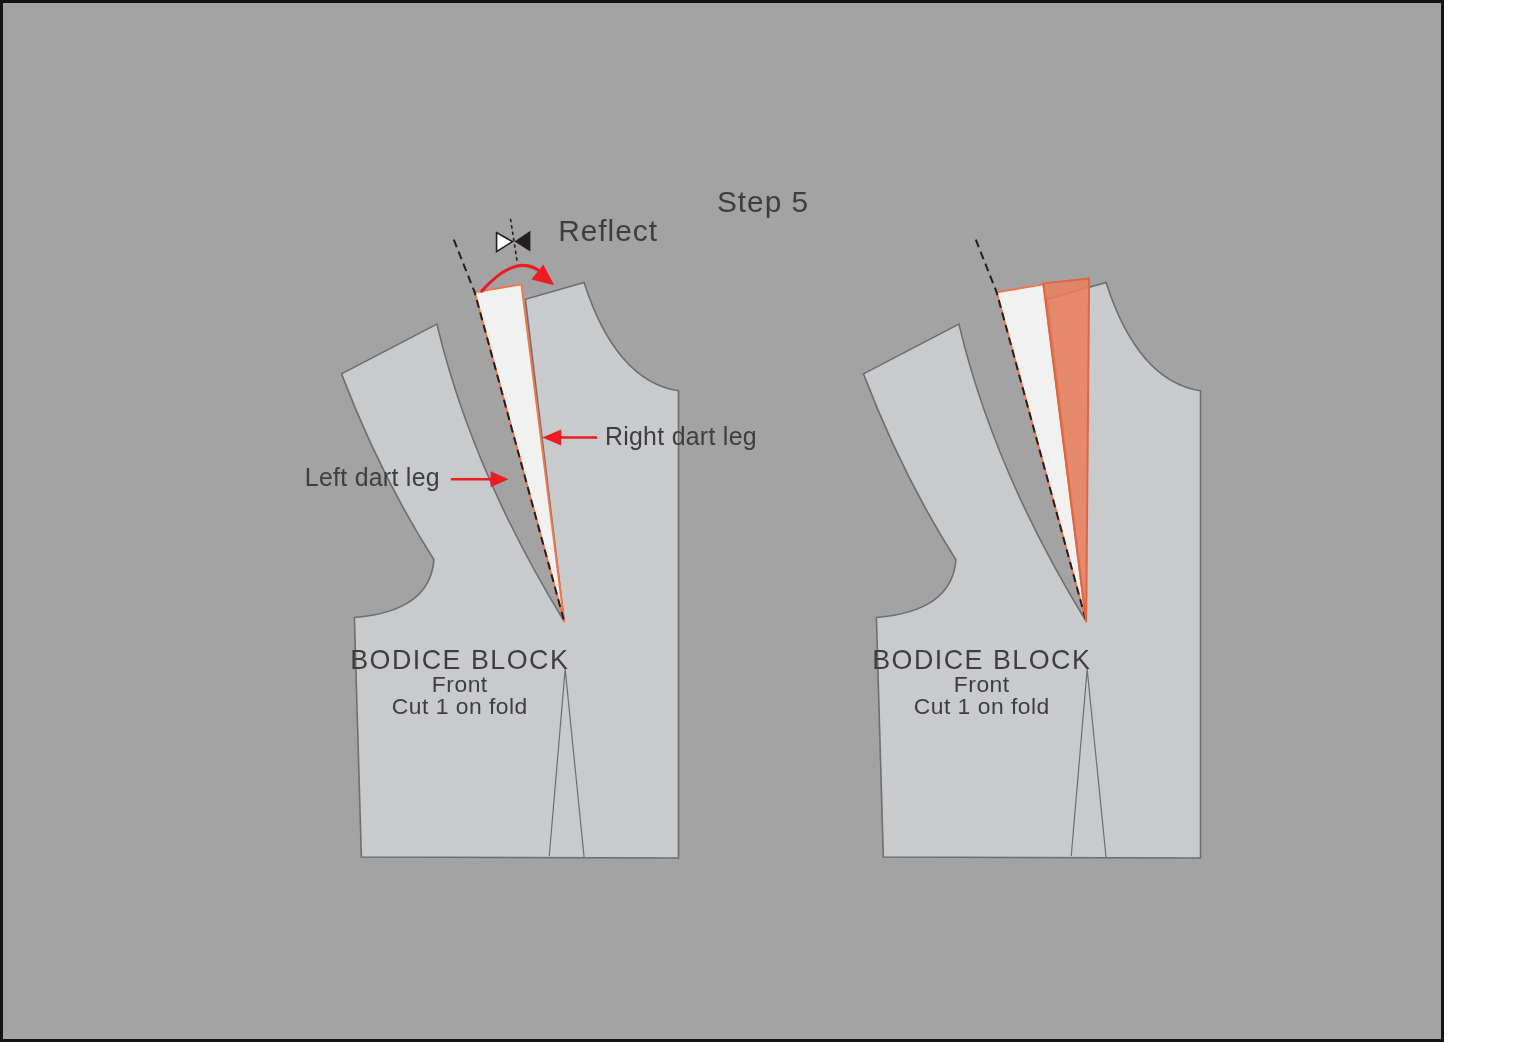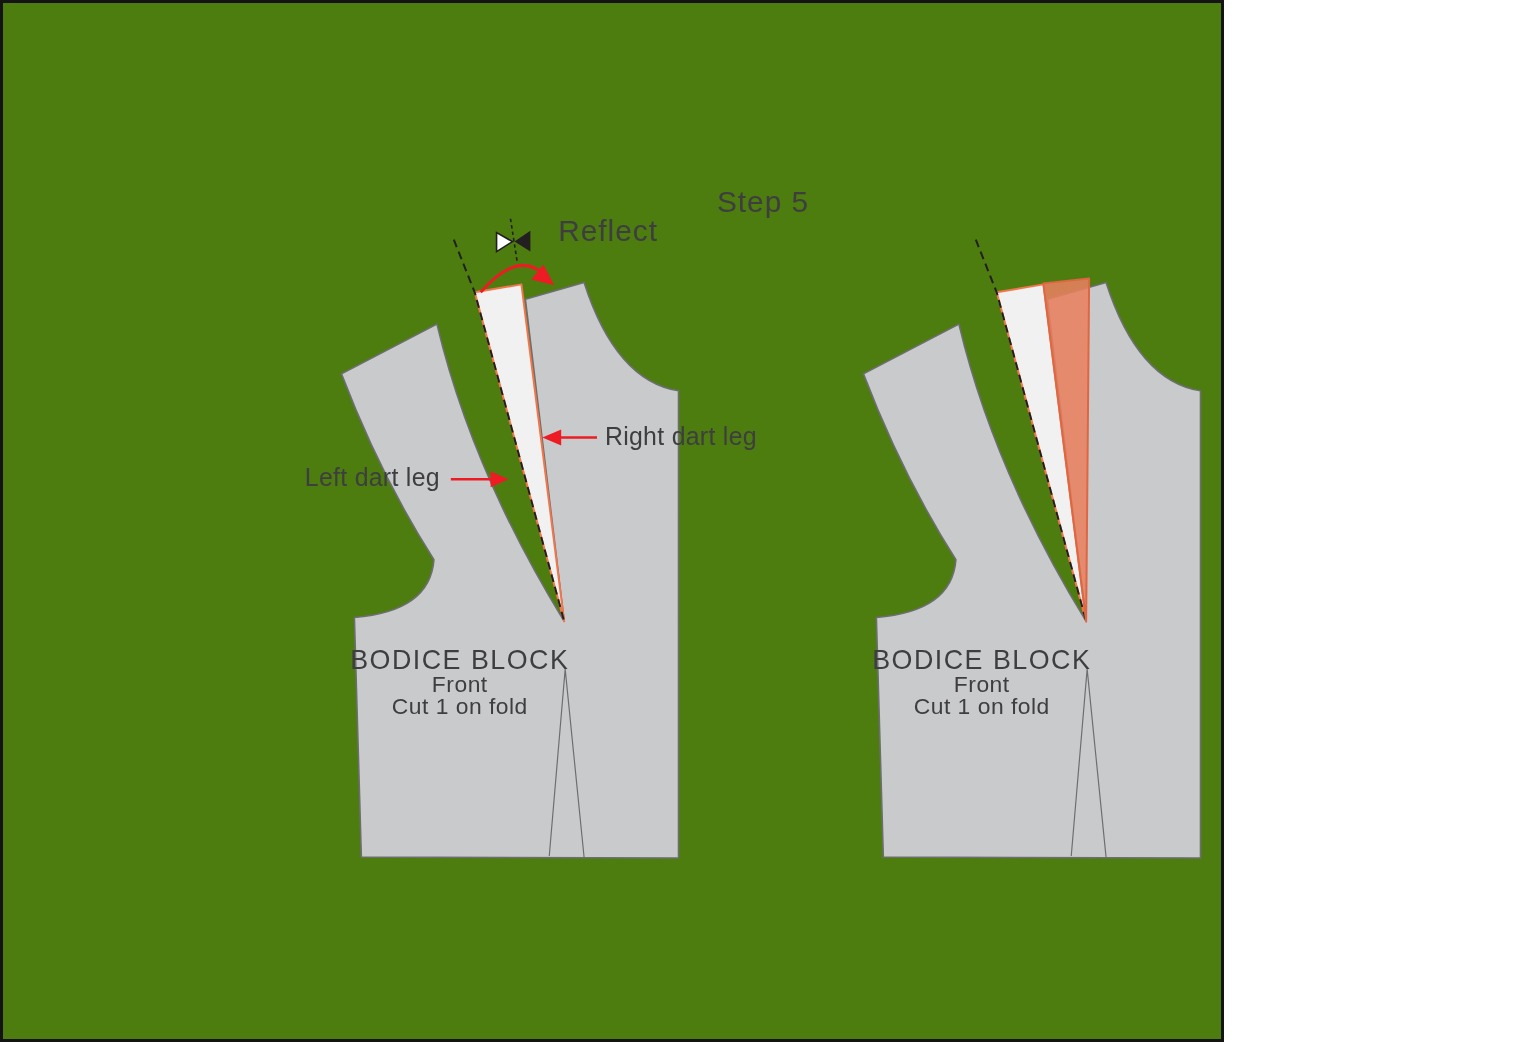--- a/index.html
+++ b/index.html
@@ -1,20 +1,20 @@
 <!DOCTYPE html>
 <html><head>
 <meta charset="utf-8">
 <style>
   html,body { margin:0; padding:0; background:#ffffff; }
   .frame {
     position:relative;
-    width:1224px; height:1042px;
+    width:1444px; height:1042px;
     box-sizing:border-box;
-    background:#4d7c0f;
+    background:#a3a3a3;
     border:3px solid #141414;
     overflow:hidden;
   }
   svg { display:block; }
   .t   { font-family:"Liberation Sans", sans-serif; fill:#3E3E40; }
   .bl1 { font-size:27px; letter-spacing:1.5px; text-anchor:middle; }
   .bl2 { font-size:23px; letter-spacing:0.5px; text-anchor:middle; }
   .title { font-size:30px; letter-spacing:1px; }
   .lab { font-size:25px; letter-spacing:0.3px; }
   .dashed   { stroke-dasharray:8 5;   stroke-width:2;   fill:none; }

